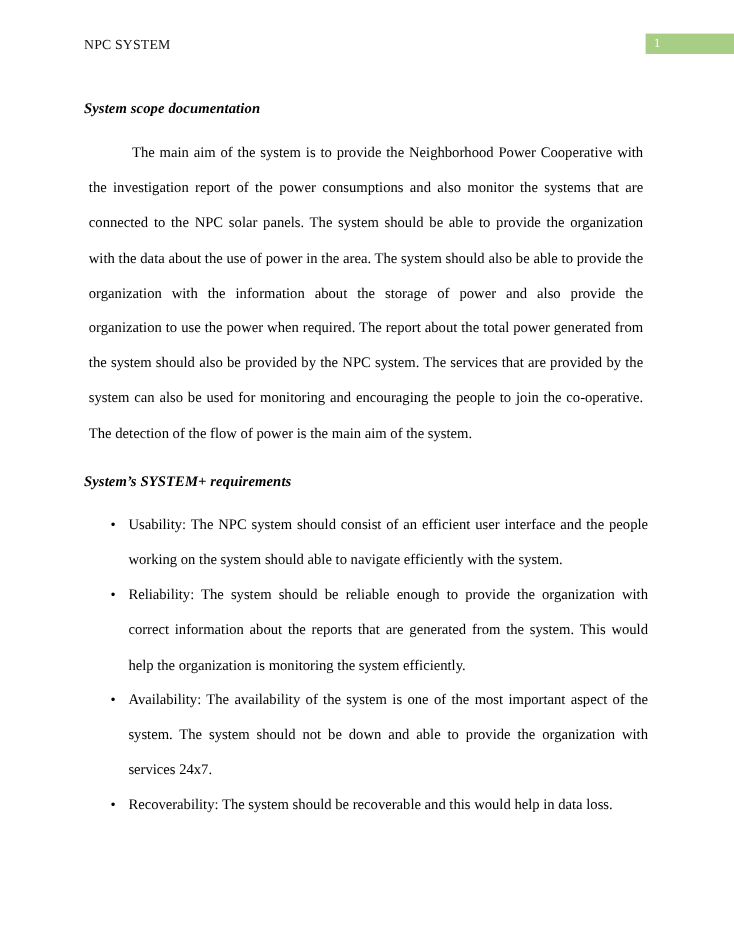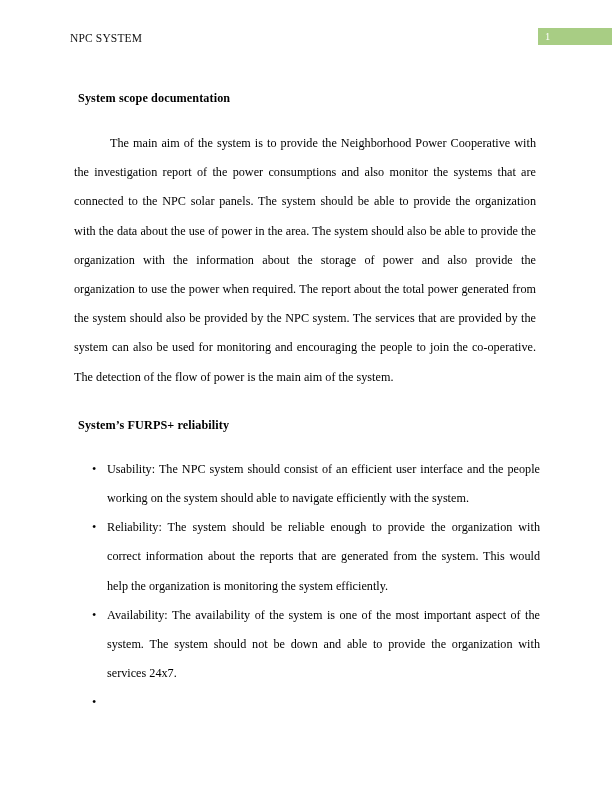--- a/index.html
+++ b/index.html
@@ -60,25 +60,26 @@
 
   
   .content {
     position: absolute;
     left: 70px;
     top: 80px;
     width: 470px;
   }
 
   h2.section-heading {
-    margin: 8px;
+    margin: 0;
     font-size: 12.2px;
     font-weight: bold;
     line-height: 20px;
     letter-spacing: 0.1px;
+    font-style: italic;
   }
 
   p.body-para {
     margin: 4px;
     font-size: 12.2px;
     line-height: 29.2px;
     text-align: justify;
     text-justify: inter-word;
     letter-spacing: 0.01px;
   }
@@ -131,36 +132,36 @@
   <div class="content">
 
     <h2 class="section-heading">System scope documentation</h2>
 
     <div class="gap-after-heading"></div>
 
     <p class="body-para"><span class="indent"></span><span>The main aim of the system is to provide the Neighborhood Power Cooperative with the investigation report of the power consumptions and also monitor the systems that are connected to the NPC solar panels. The system should be able to provide the organization with the data about the use of power in the area. The system should also be able to provide the organization with the information about the storage of power and also provide the organization to use the power when required. The report about the total power generated from the system should also be provided by the NPC system. The services that are provided by the system can also be used for monitoring and encouraging the people to join the co-operative. The detection of the flow of power is the main aim of the system.</span></p>
 
     <div class="gap-before-heading"></div>
 
-    <h2 class="section-heading">System’s FURPS+ reliability</h2>
+    <h2 class="section-heading">System’s SYSTEM+ requirements</h2>
 
     <div class="gap-after-heading"></div>
 
 
     <div class="gap-before-list"></div>
 
     <ul class="req-list">
       <li>
         <span class="bullet">•</span><span class="txt">Usability: The NPC system should consist of an efficient user interface and the people working on the system should able to navigate efficiently with the system.</span>
       </li>
       <li>
         <span class="bullet">•</span><span class="txt">Reliability: The system should be reliable enough to provide the organization with correct information about the reports that are generated from the system. This would help the organization is monitoring the system efficiently.</span>
       </li>
       <li>
         <span class="bullet">•</span><span class="txt">Availability: The availability of the system is one of the most important aspect of the system. The system should not be down and able to provide the organization with services 24x7.</span>
       </li>
       <li>
-        <span class="bullet">•</span>
+        <span class="bullet">•</span><span class="txt">Recoverability:  The system should be recoverable and this would help in data loss.</span>
       </li>
     </ul>
 
   </div>
 </div>
 
 </body></html>

